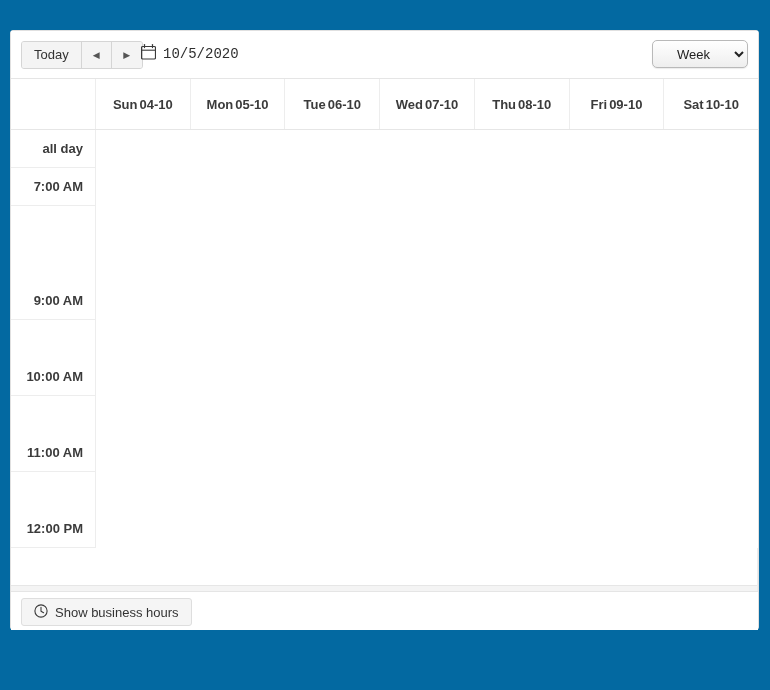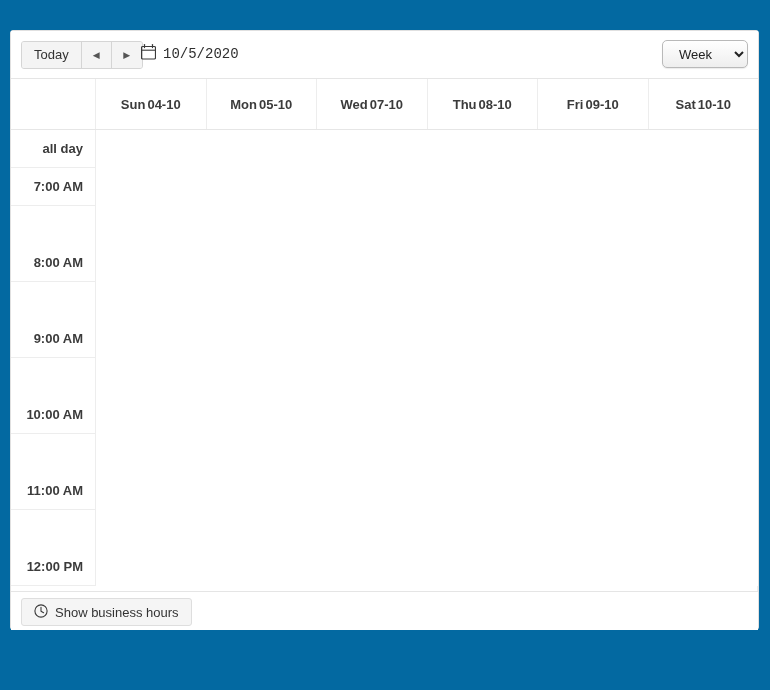--- a/index.html
+++ b/index.html
@@ -80,29 +80,29 @@
     font-size: 14px;
     color: #2f2f2f;
     font-family: Liberation Mono, monospace;
   }
   .cal-glyph { display: block; }
 
   .view-select {
     position: absolute;
     right: 10px;
     top: 9px;
-    width: 86px;
+    width: 96px;
     height: 28px;
     font-family: "Liberation Sans", sans-serif;
     font-size: 13px;
     color: #222222;
     border: 1px solid #b9b9b9;
     border-radius: 5px;
     background: linear-gradient(#ffffff, #eeeeee);
-    padding-left: 12px;
+    padding-left: 20px;
     box-shadow: 0 1px 1px rgba(0,0,0,0.08);
   }
 
   
   .cal-wrap {
     position: relative;
     height: 512px;
     overflow: hidden;
   }
 
@@ -283,20 +283,24 @@
         <div class="head-corner"></div>
       <div class="head-day">
             <span>Sun</span>
             <span>04-10</span>
           </div>
           <div class="head-day">
             <span>Mon</span>
             <span>05-10</span>
           </div>
           <div class="head-day">
+            <span>Tue</span>
+            <span>06-10</span>
+          </div>
+          <div class="head-day">
             <span>Wed</span>
             <span>07-10</span>
           </div>
           <div class="head-day">
             <span>Thu</span>
             <span>08-10</span>
           </div>
           <div class="head-day">
             <span>Fri</span>
             <span>09-10</span>
@@ -306,21 +310,20 @@
             <span>10-10</span>
           </div>
         </div>
 
       <div class="body-scroll">
         <div class="body-grid">
           <div class="time-col">
               <div class="time-cell allday">all day</div>
               <div class="time-cell">7:00 AM</div>
               <div class="time-cell half"></div>
-              <div class="time-cell">8:00 AM</div>
               <div class="time-cell half"></div>
               <div class="time-cell">9:00 AM</div>
               <div class="time-cell half"></div>
               <div class="time-cell">10:00 AM</div>
               <div class="time-cell half"></div>
               <div class="time-cell">11:00 AM</div>
               <div class="time-cell half"></div>
               <div class="time-cell">12:00 PM</div>
             </div>
         <div class="day-col">

